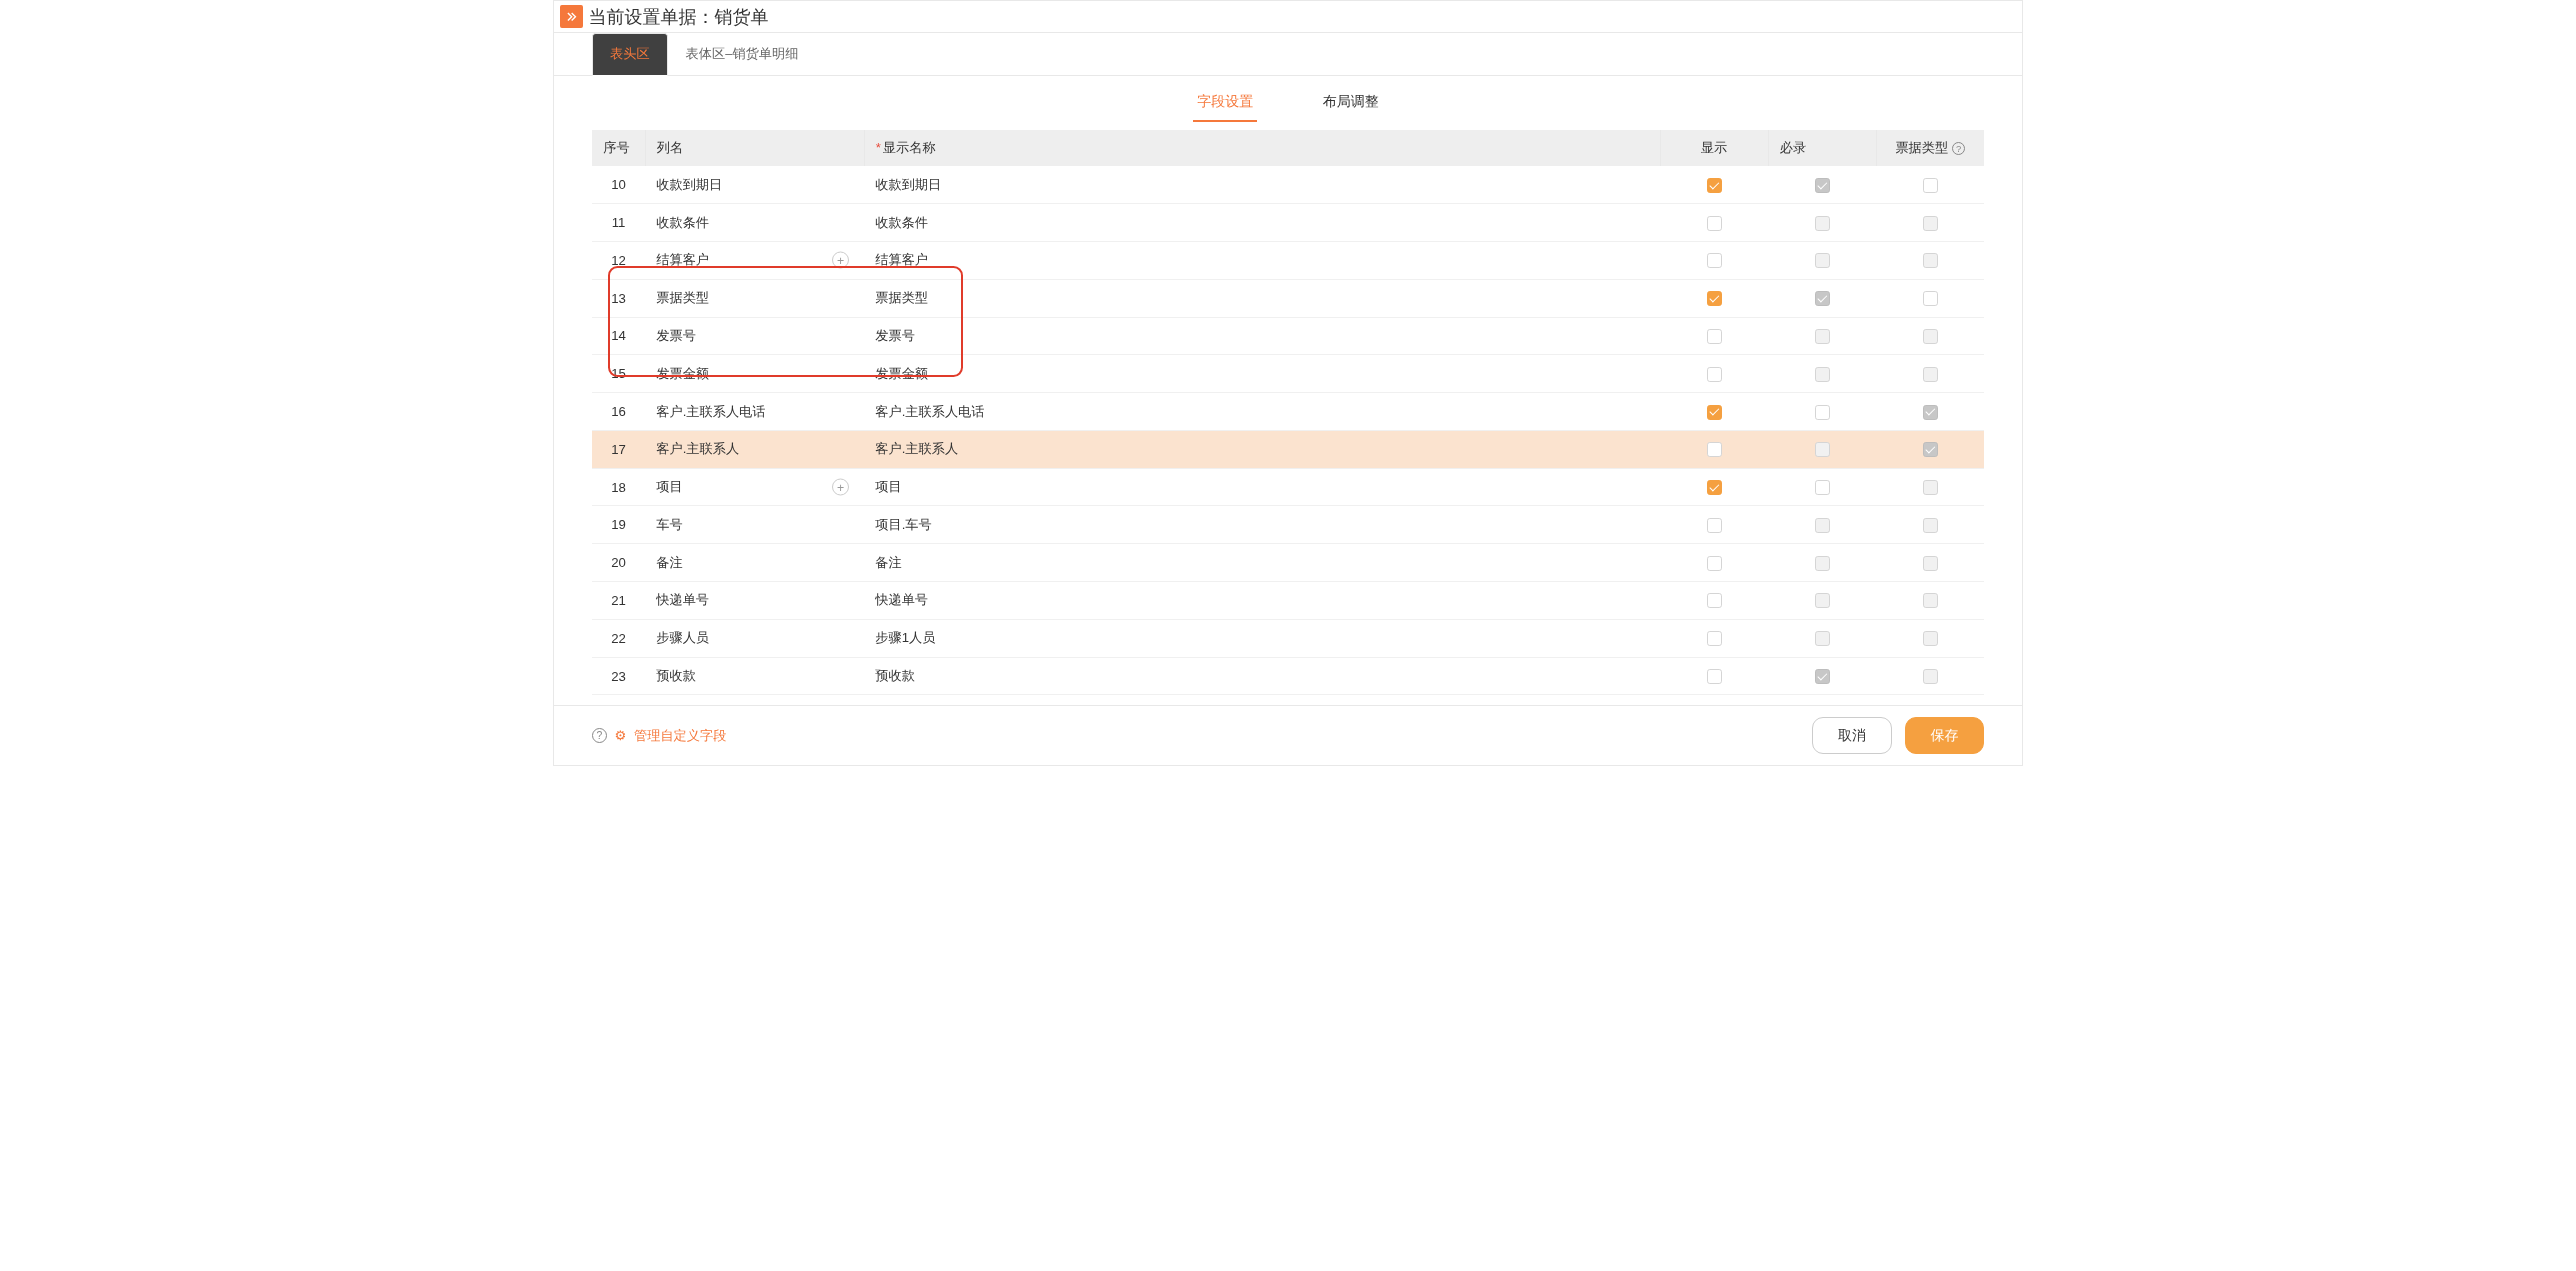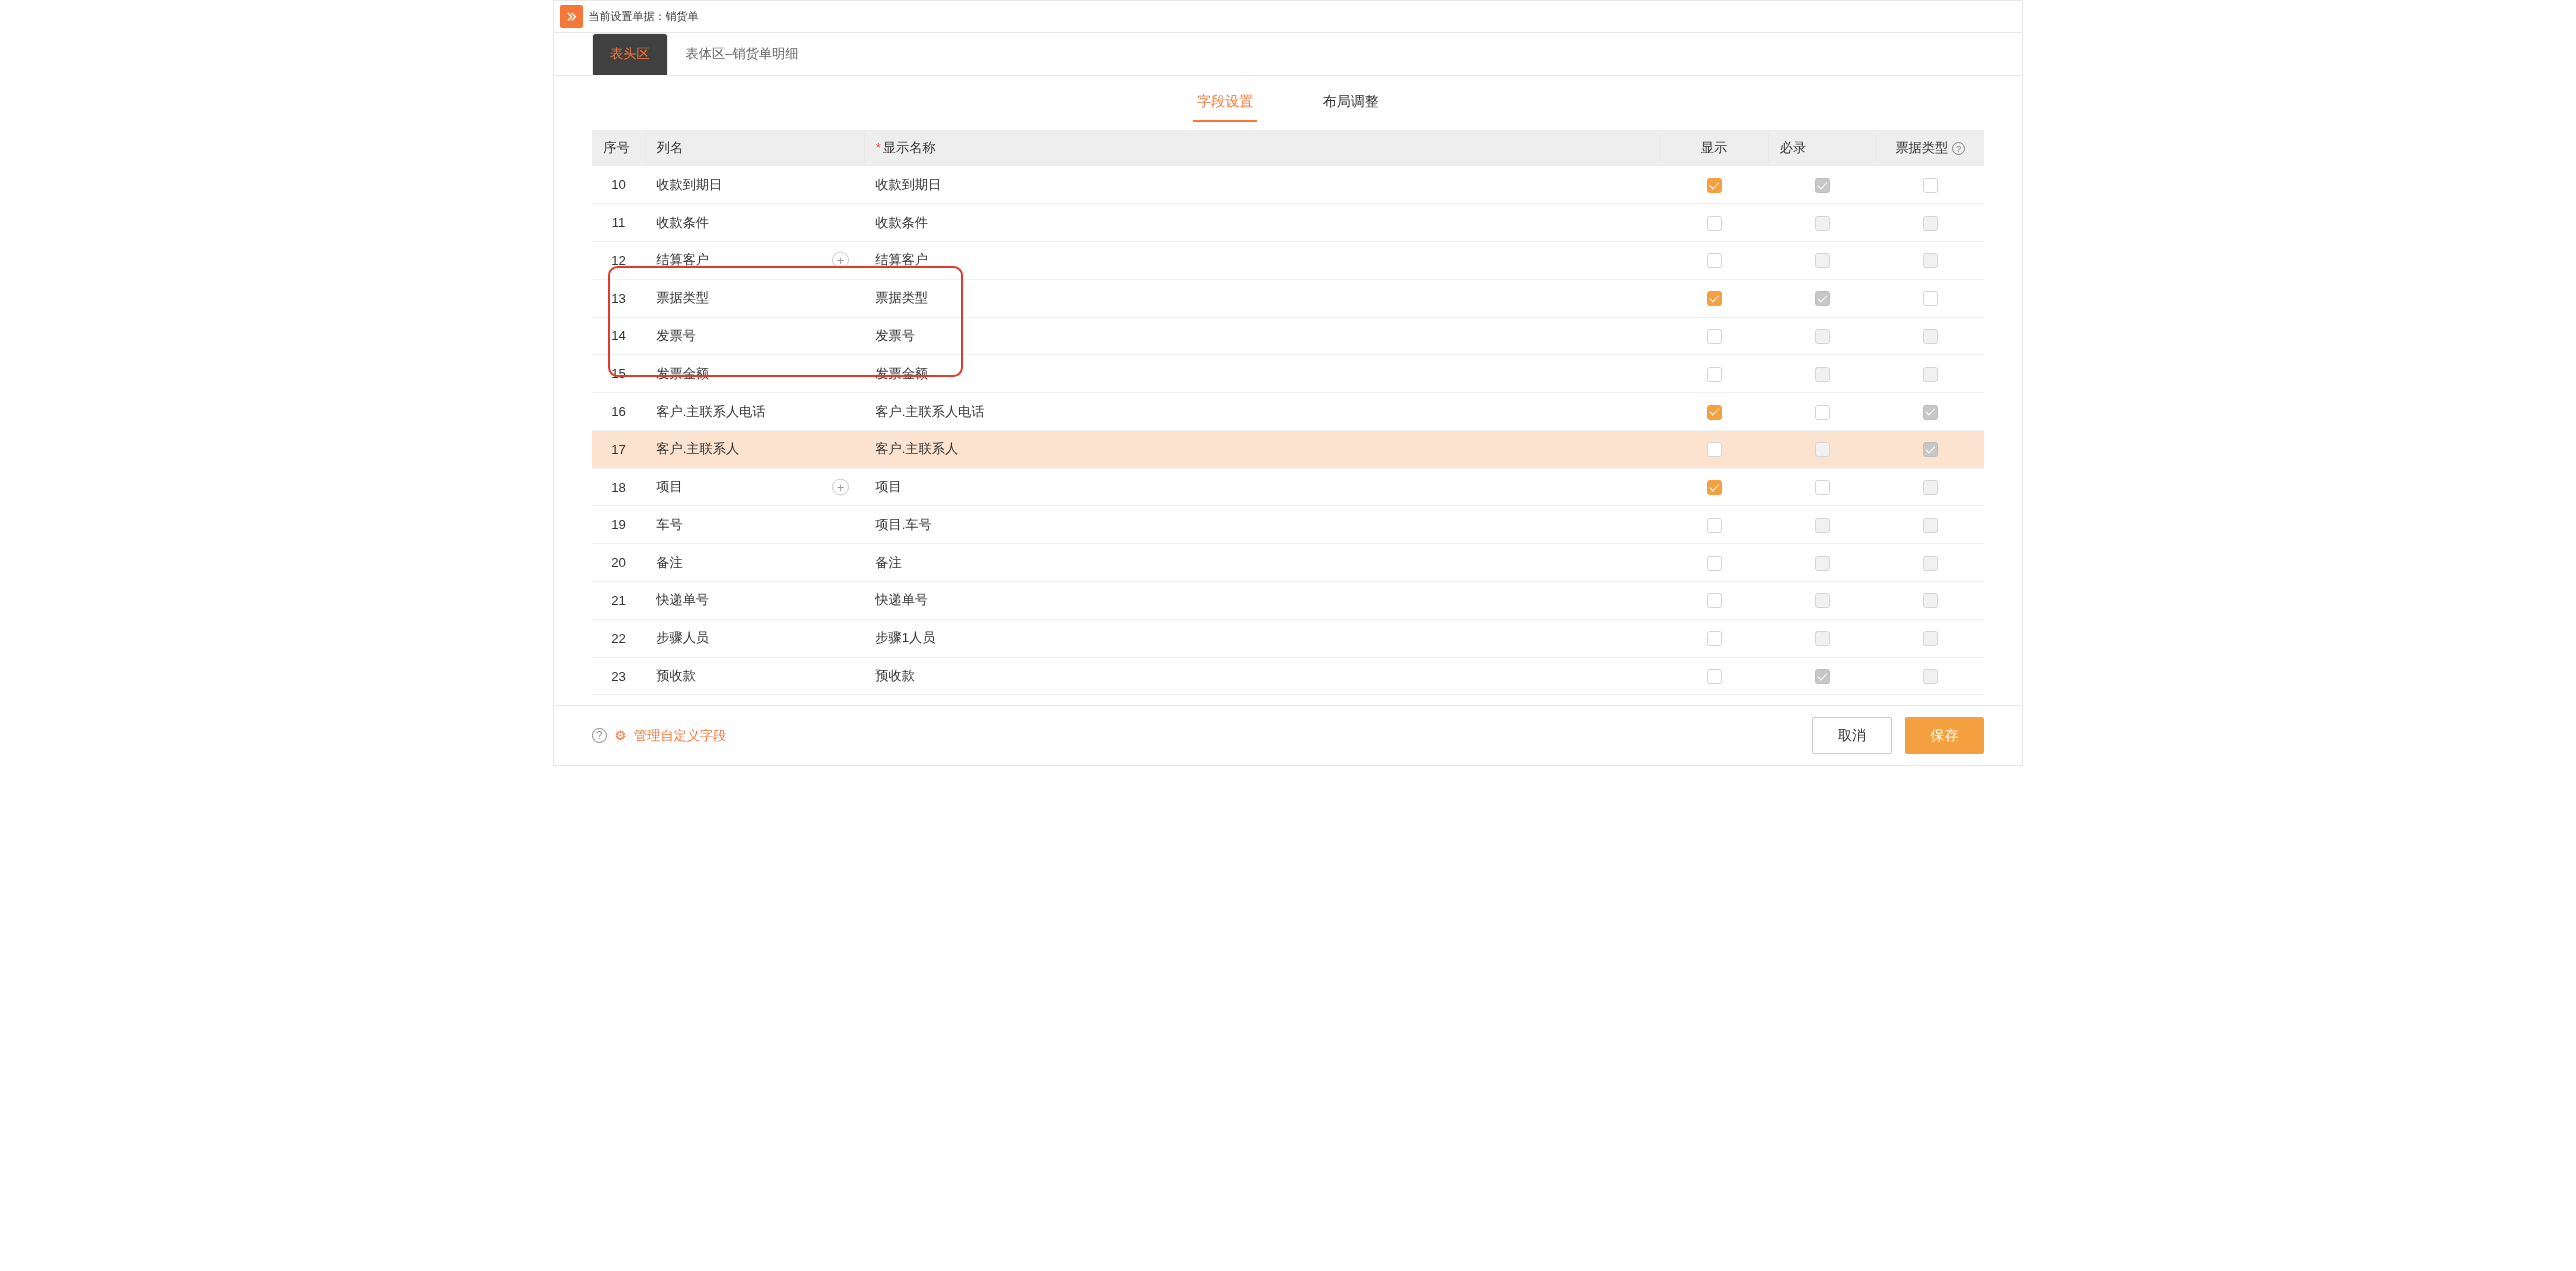--- a/index.html
+++ b/index.html
@@ -2,21 +2,21 @@
 <html style="font-size:15px"><head>
 <meta charset="utf-8">
 <style>
 * { margin: 0; padding: 0; box-sizing: border-box; }
 body { font-family: -apple-system, "Helvetica Neue", Arial, sans-serif; font-size: 13.2px; color: #333; background: #fff; }
 
 .page { width: 1470px; margin: 0 auto; border: 0.9px solid #e8e8e8; }
 
 .header-bar { display: flex; align-items: center; height: 32px; border-bottom: 0.9px solid #e8e8e8; }
 .expand-btn { width: 23px; height: 23px; background: #f5783b; color: #fff; display: flex; align-items: center; justify-content: center; margin: 4.7px 5.7px; border-radius: 1.9px; cursor: pointer; }
-.header-text { color: #333; font-size: 11px; }
+.header-text { color: #333; font-size: 18px; }
 
 .tabs-row { display: flex; align-items: flex-end; padding-left: 38px; border-bottom: 0.9px solid #e8e8e8; }
 .tab { padding: 11.3px 17px; font-size: 13.2px; color: #666; cursor: pointer; border: 0.9px solid transparent; border-bottom: none; }
 .tab-active { color: #f5783b; border: 0.9px solid #e8e8e8; border-bottom: 0.9px solid #fff; margin-bottom: -0.9px; background: #404040; border-top-left-radius: 3.8px; border-top-right-radius: 3.8px; }
 
 .subtabs-row { display: flex; justify-content: center; padding: 13.2px 0 7.6px 0; gap: 32px; }
 .subtab { padding: 3.8px 3.8px 9.4px 3.8px; margin: 0 15px; font-size: 14px; color: #333; cursor: pointer; }
 .subtab-active { color: #f5783b; border-bottom: 2.8px solid #f5783b; }
 
 .table-wrap { padding: 0 38px; }
@@ -43,21 +43,21 @@
 .chk-disabled { background: #f1f1f1; border-color: #d5d5d5; cursor: default; }
 
 .row-highlight td { background: #fbe3cf; }
 
 .footer { display: flex; align-items: center; justify-content: space-between; padding: 11.3px 38px; border-top: 0.9px solid #e8e8e8; margin-top:9.4px; }
 .footer-left { display: flex; align-items: center; gap: 7.6px; color: #666; }
 .help-icon { width: 15px; height: 15px; border: 1.4px solid #888; border-radius: 50%; display: inline-flex; align-items: center; justify-content: center; font-size: 10.4px; color: #888; }
 .gear-icon { color: #f5783b; font-size: 13.2px; }
 .link { color: #f5783b; cursor: pointer; }
 .footer-right { display: flex; gap: 13.2px; }
-.btn { padding: 8.5px 24.6px; border-radius: 2px; font-size: 14px; cursor: pointer; border: 0.9px solid #ccc; background: #fff; color: #333; }
+.btn { padding: 8.5px 24.6px; border-radius: 11px; font-size: 14px; cursor: pointer; border: 0.9px solid #ccc; background: #fff; color: #333; }
 .btn-primary { background: #f5a040; border-color: #f5a040; color: #fff; }
 
 .help-th { width: 13.2px; height: 13.2px; border: 0.9px solid #888; border-radius: 50%; display: inline-flex; align-items: center; justify-content: center; font-size: 9.4px; color: #888; margin-left: 3.8px; }
 
 
 .annot-box { position: absolute; border: 2.8px solid #e03b2a; border-radius: 9.4px; pointer-events: none; }
 .table-wrap { position: relative; }
 </style>
 </head>
 <body>

